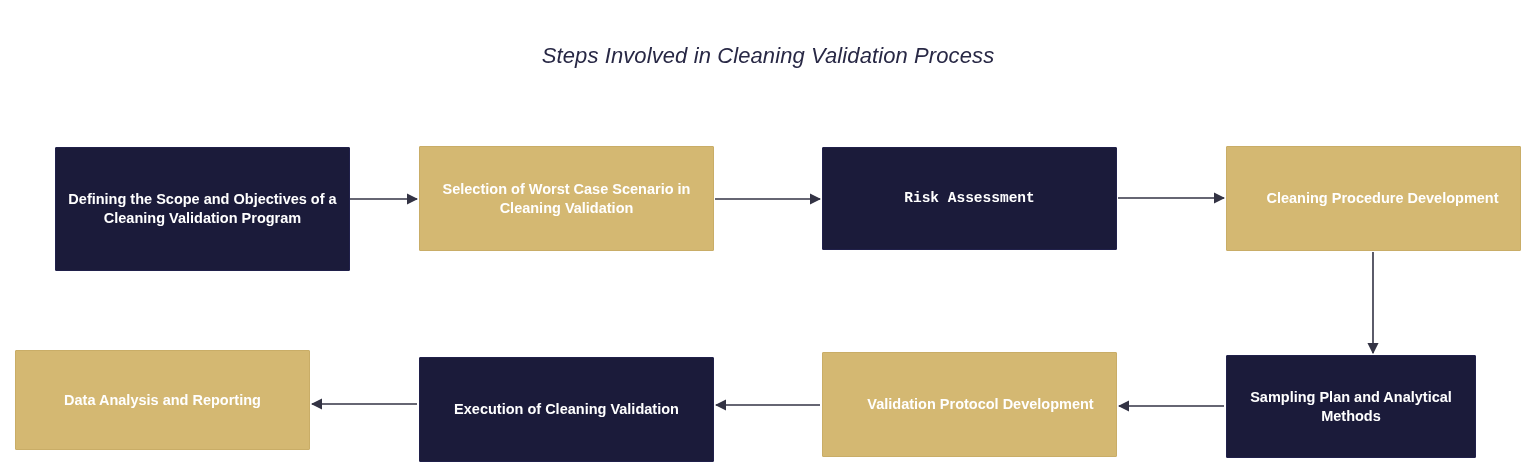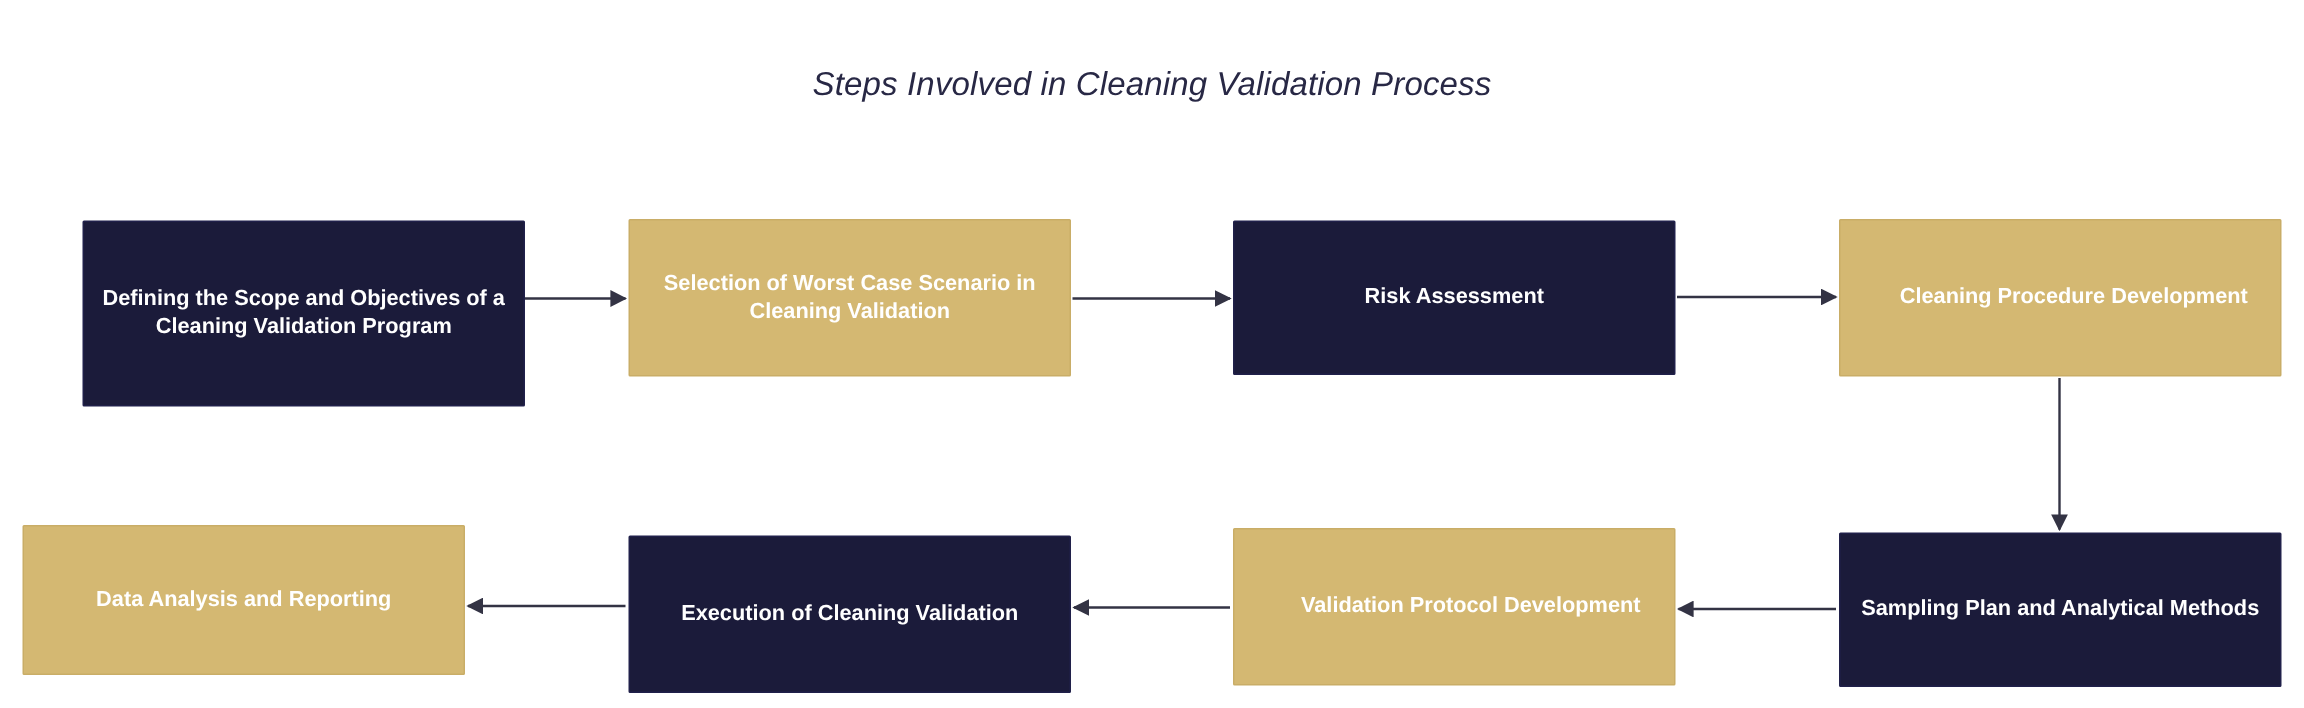--- a/index.html
+++ b/index.html
@@ -62,28 +62,28 @@
   }
   .node--tan {
     background: #d4b872;
     border: 1px solid #c9ad67;
     color: #ffffff;
   }
 
   
   #node-scope          { left: 15px;   top: 147px; width: 295px; height: 124px; margin-left: 40px; }
   #node-worst-case     { left: 419px;  top: 146px; width: 295px; height: 105px; text-align: center; }
-  #node-risk           { left: 822px;  top: 147px; width: 295px; height: 103px; }
+  #node-risk           { left: 822px;  top: 147px; width: 295px; height: 103px; font-family: Liberation Mono, monospace; }
   #node-procedure      { left: 1226px; top: 146px; width: 295px; height: 105px; padding-left: 28px; }
 
   
   #node-data-analysis  { left: 15px;   top: 350px; width: 295px; height: 100px; }
   #node-execution      { left: 419px;  top: 357px; width: 295px; height: 105px; }
   #node-protocol       { left: 822px;  top: 352px; width: 295px; height: 105px; padding-left: 32px; }
-  #node-sampling       { left: 1226px; top: 355px; width: 295px; height: 103px; }
+  #node-sampling       { left: 1226px; top: 355px; width: 250px; height: 103px; }
 
   .edge-line {
     stroke: #333344;
     stroke-width: 1.6px;
     fill: none;
   }
   .edge-head {
     fill: #333344;
   }
 </style>

